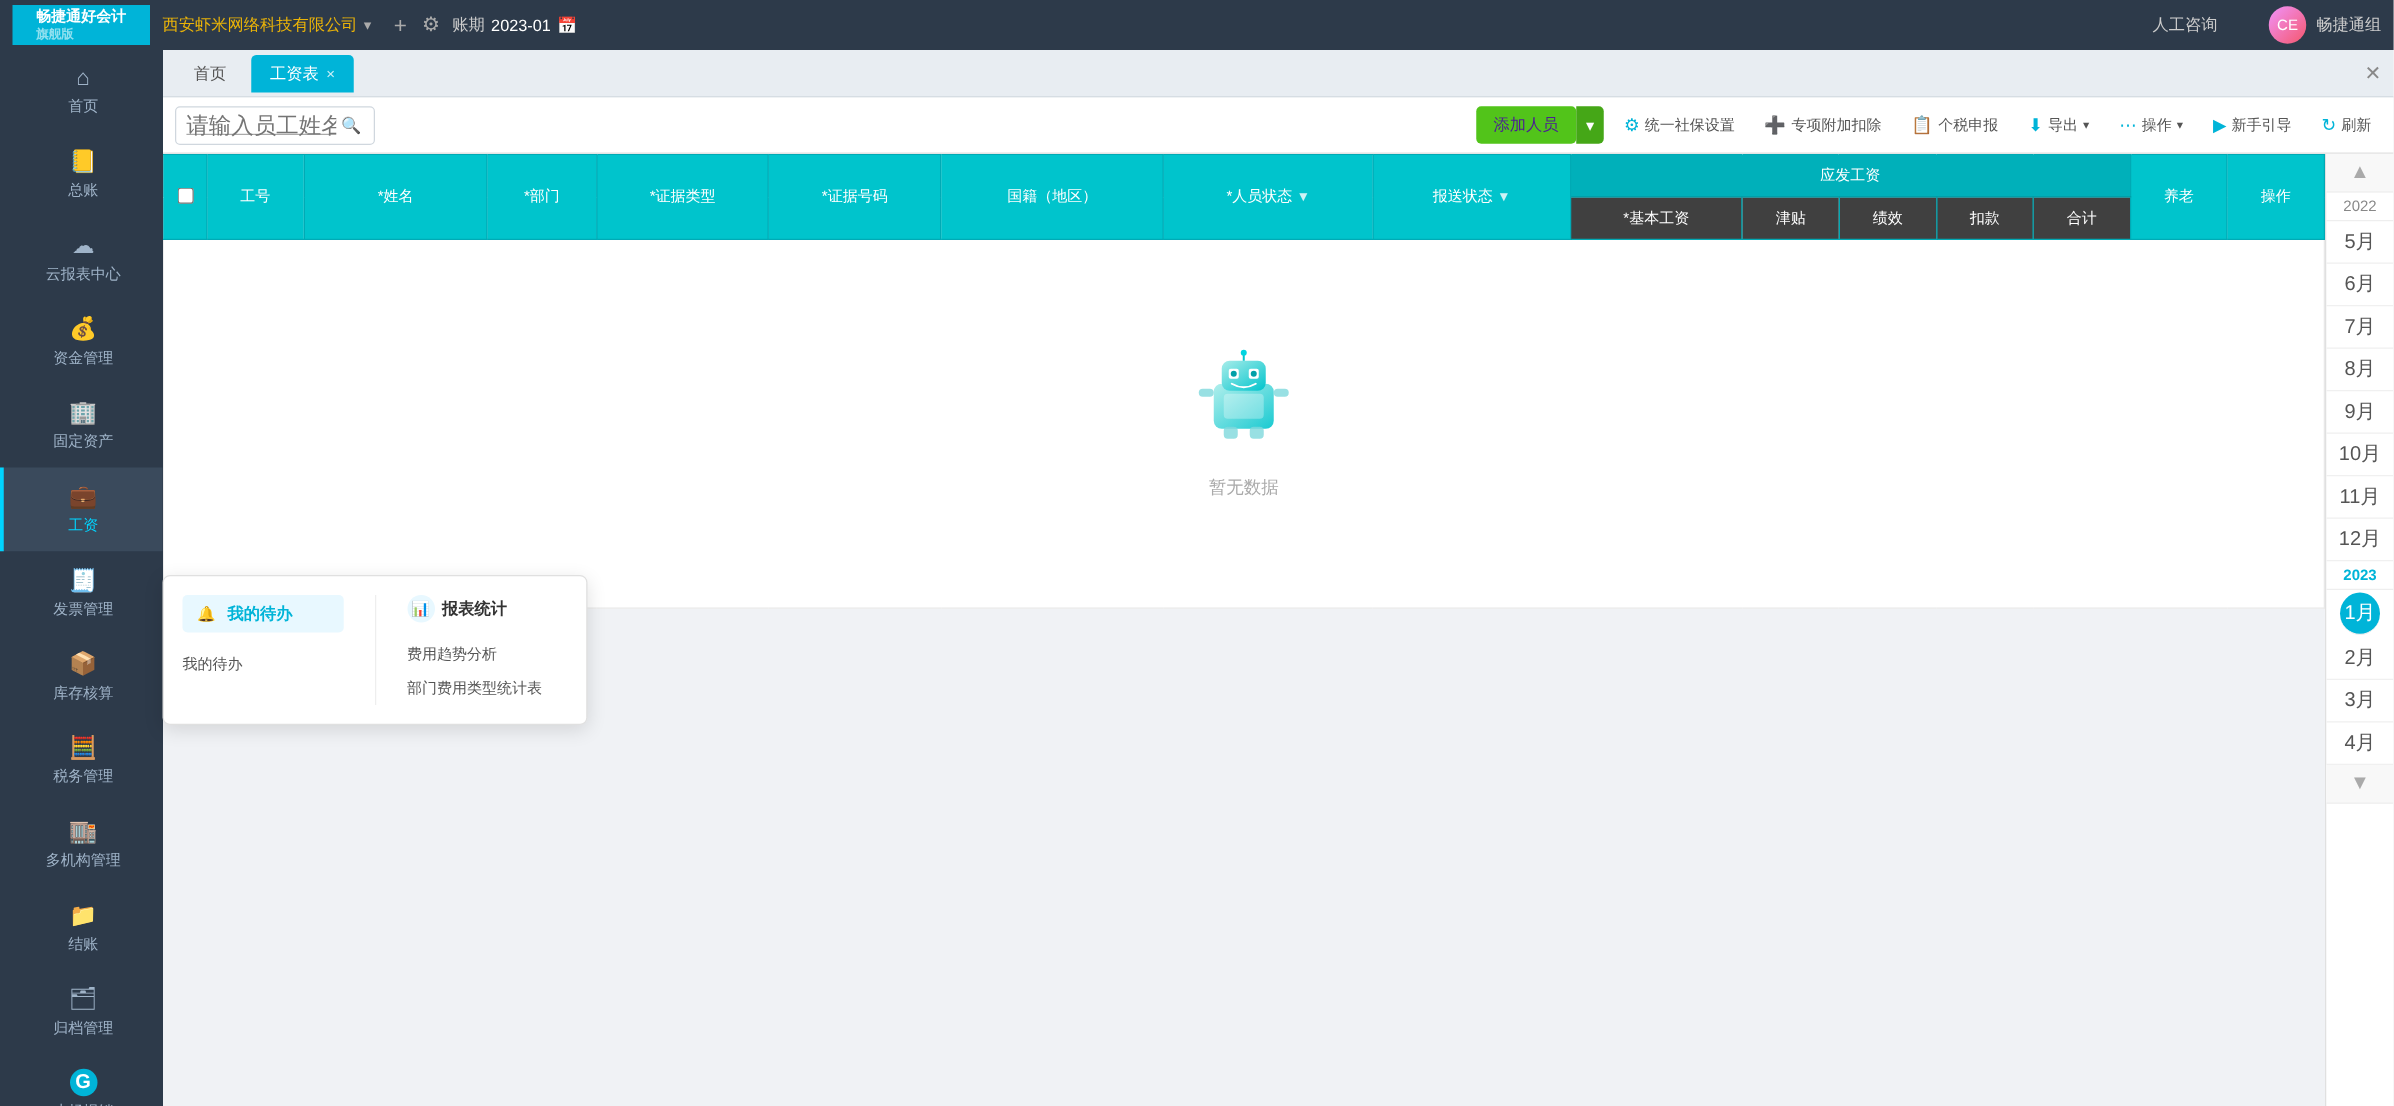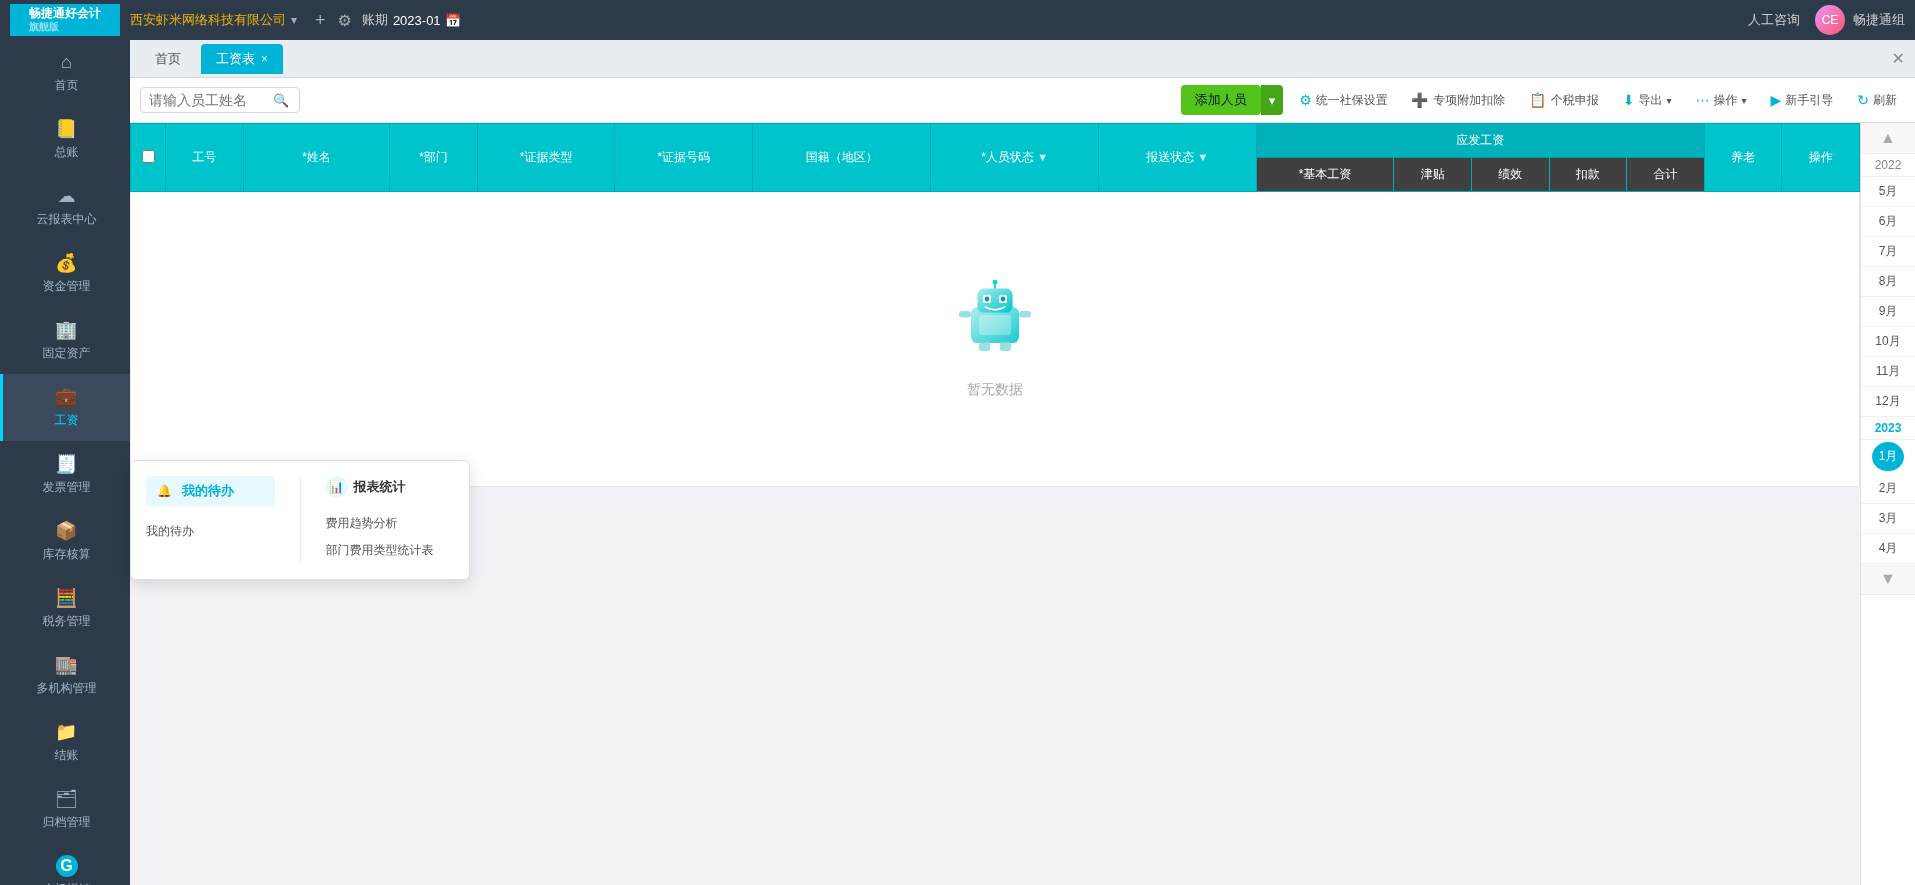--- a/index.html
+++ b/index.html
@@ -65,20 +65,21 @@
     .user-avatar {
       width: 30px;
       height: 30px;
       border-radius: 50%;
       background: linear-gradient(135deg, #f093fb 0%, #f5576c 100%);
       display: flex;
       align-items: center;
       justify-content: center;
       color: white;
       font-size: 12px;
+      margin-left: 26px;
     }
 
     
     .main-layout {
       display: flex;
       flex: 1;
       overflow: hidden;
     }
 
     
@@ -171,29 +172,30 @@
       border-radius: 4px;
       display: flex;
       align-items: center;
       padding: 4px 8px;
       gap: 4px;
       width: 160px;
     }
     .search-input-wrap input {
       border: none;
       outline: none;
-      font-size: 14px;
+      font-size: 18px;
       color: #aaa;
       width: 120px;
+      text-decoration: underline;
     }
     .search-icon { color: #aaa; font-size: 13px; }
     .toolbar-spacer { flex: 1; }
     .btn-add {
       background: #52c41a;
-      color: #0f172a;
+      color: #4c1d95;
       border: none;
       border-radius: 4px;
       padding: 6px 14px;
       font-size: 13px;
       cursor: pointer;
       display: flex;
       align-items: center;
       gap: 4px;
       margin-left: 22px;
     }
@@ -288,21 +290,21 @@
       background: #f8f8f8;
       border-bottom: 1px solid #eee;
     }
     .month-item {
       width: 100%;
       text-align: center;
       padding: 6px 2px;
       cursor: pointer;
       color: #555;
       border-bottom: 1px solid #f0f0f0;
-      font-size: 12px;
+      font-size: 16px;
     }
     .month-item.active { background: #00b4d8; color: white; border-radius: 50%; width: 32px; margin: 2px auto; }
     .year-label {
       font-size: 12px;
       color: #888;
       padding: 4px 2px;
       text-align: center;
       border-bottom: 1px solid #eee;
       width: 100%;
     }

